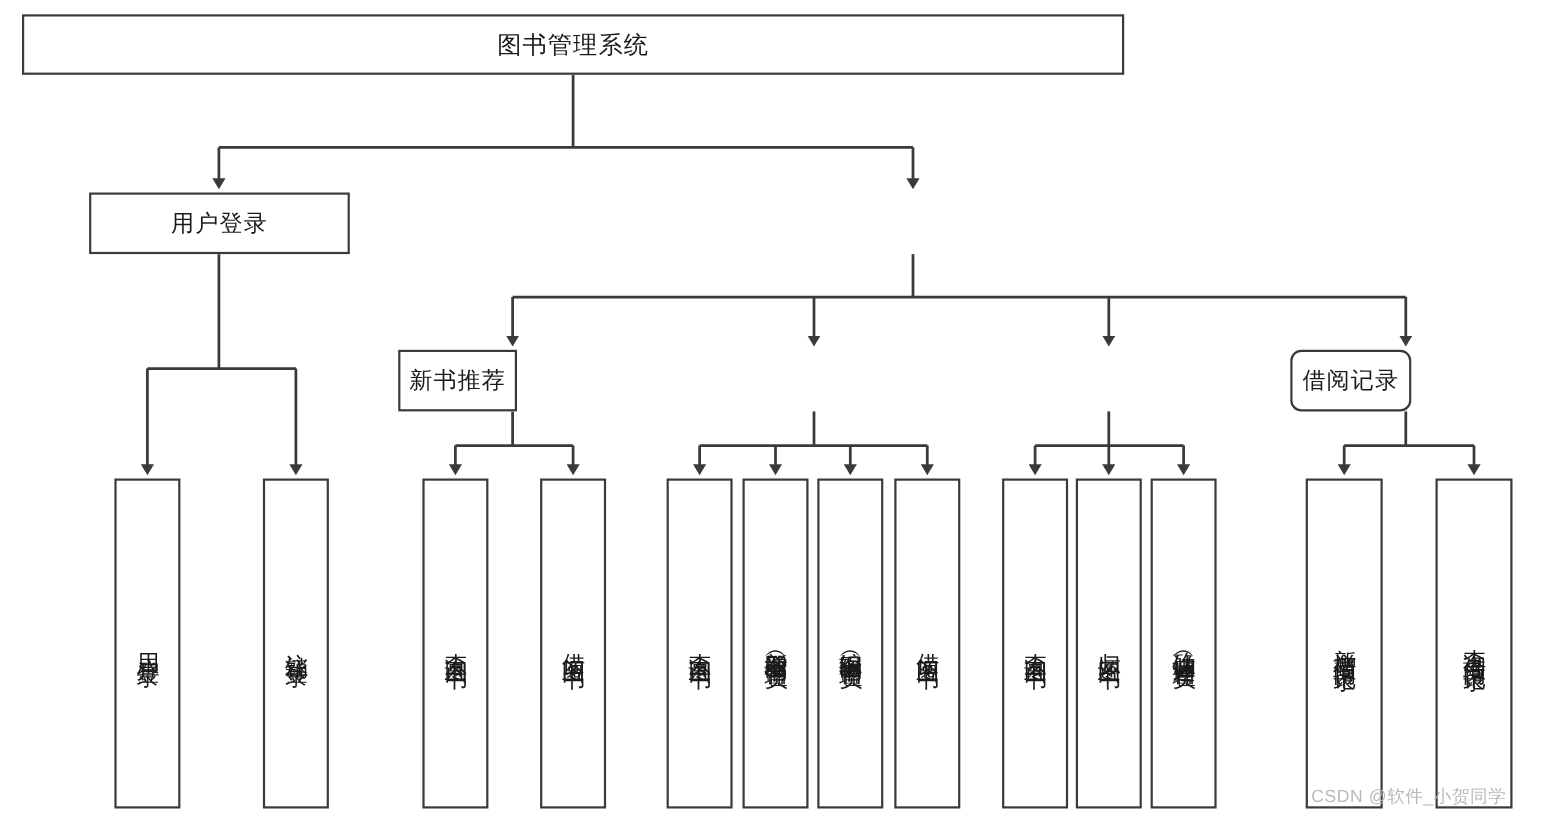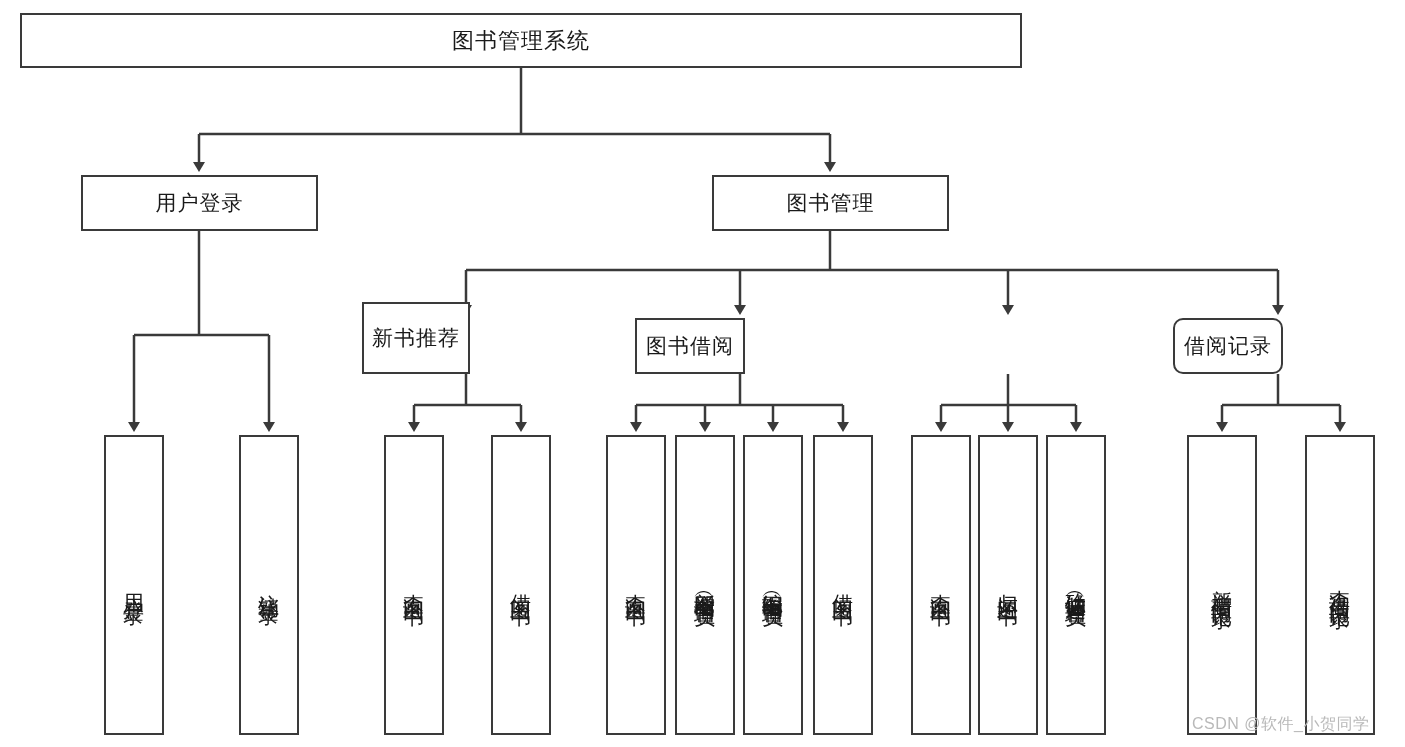--- a/index.html
+++ b/index.html
@@ -108,31 +108,25 @@
   </svg>
 
   <div class="node h root" style="left:20px;top:13px;width:1002px;height:55px;">
     <span class="label">图书管理系统</span>
   </div>
 
   <div class="node h" style="left:81px;top:175px;width:237px;height:56px;">
     <span class="label">用户登录</span>
   </div>
 
-  <div class="node h" style="left:712px;top:175px;width:237px;height:56px;">
-    <span class="label">图书管理</span>
-  </div>
 
-  <div class="node h" style="left:362px;top:302px;width:108px;height:72px;">
+  <div class="node h" style="left:362px;top:318px;width:108px;height:56px;">
     <span class="label">新书推荐</span>
   </div>
 
-  <div class="node h" style="left:635px;top:318px;width:110px;height:56px;">
-    <span class="label">图书借阅</span>
-  </div>
 
 
   <div class="node h" style="left:1173px;top:318px;width:110px;height:56px;border-radius:10px;">
     <span class="label">借阅记录</span>
   </div>
 
   <div class="node v center" style="left:104px;top:435px;width:60px;height:300px;">
     <span class="label">用户登录</span>
   </div>
 

